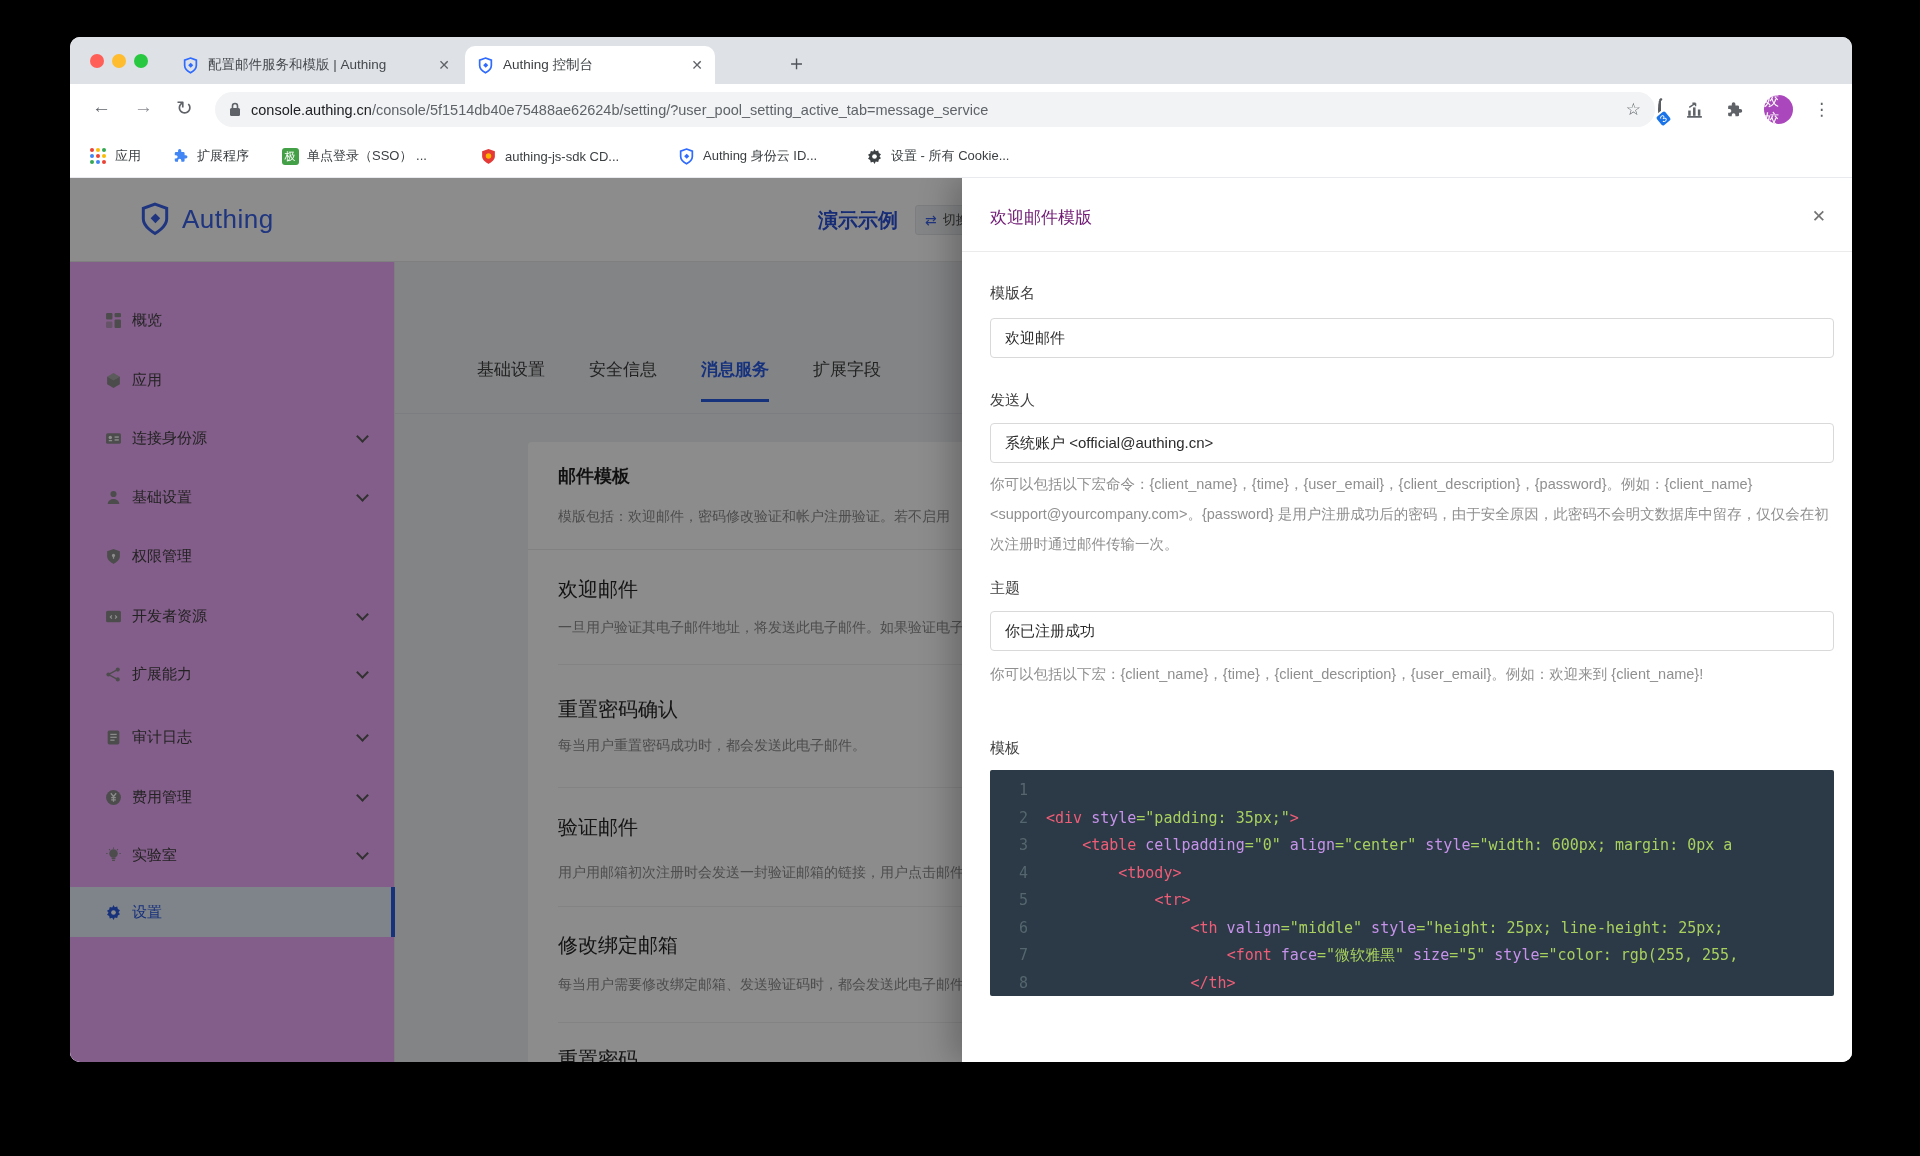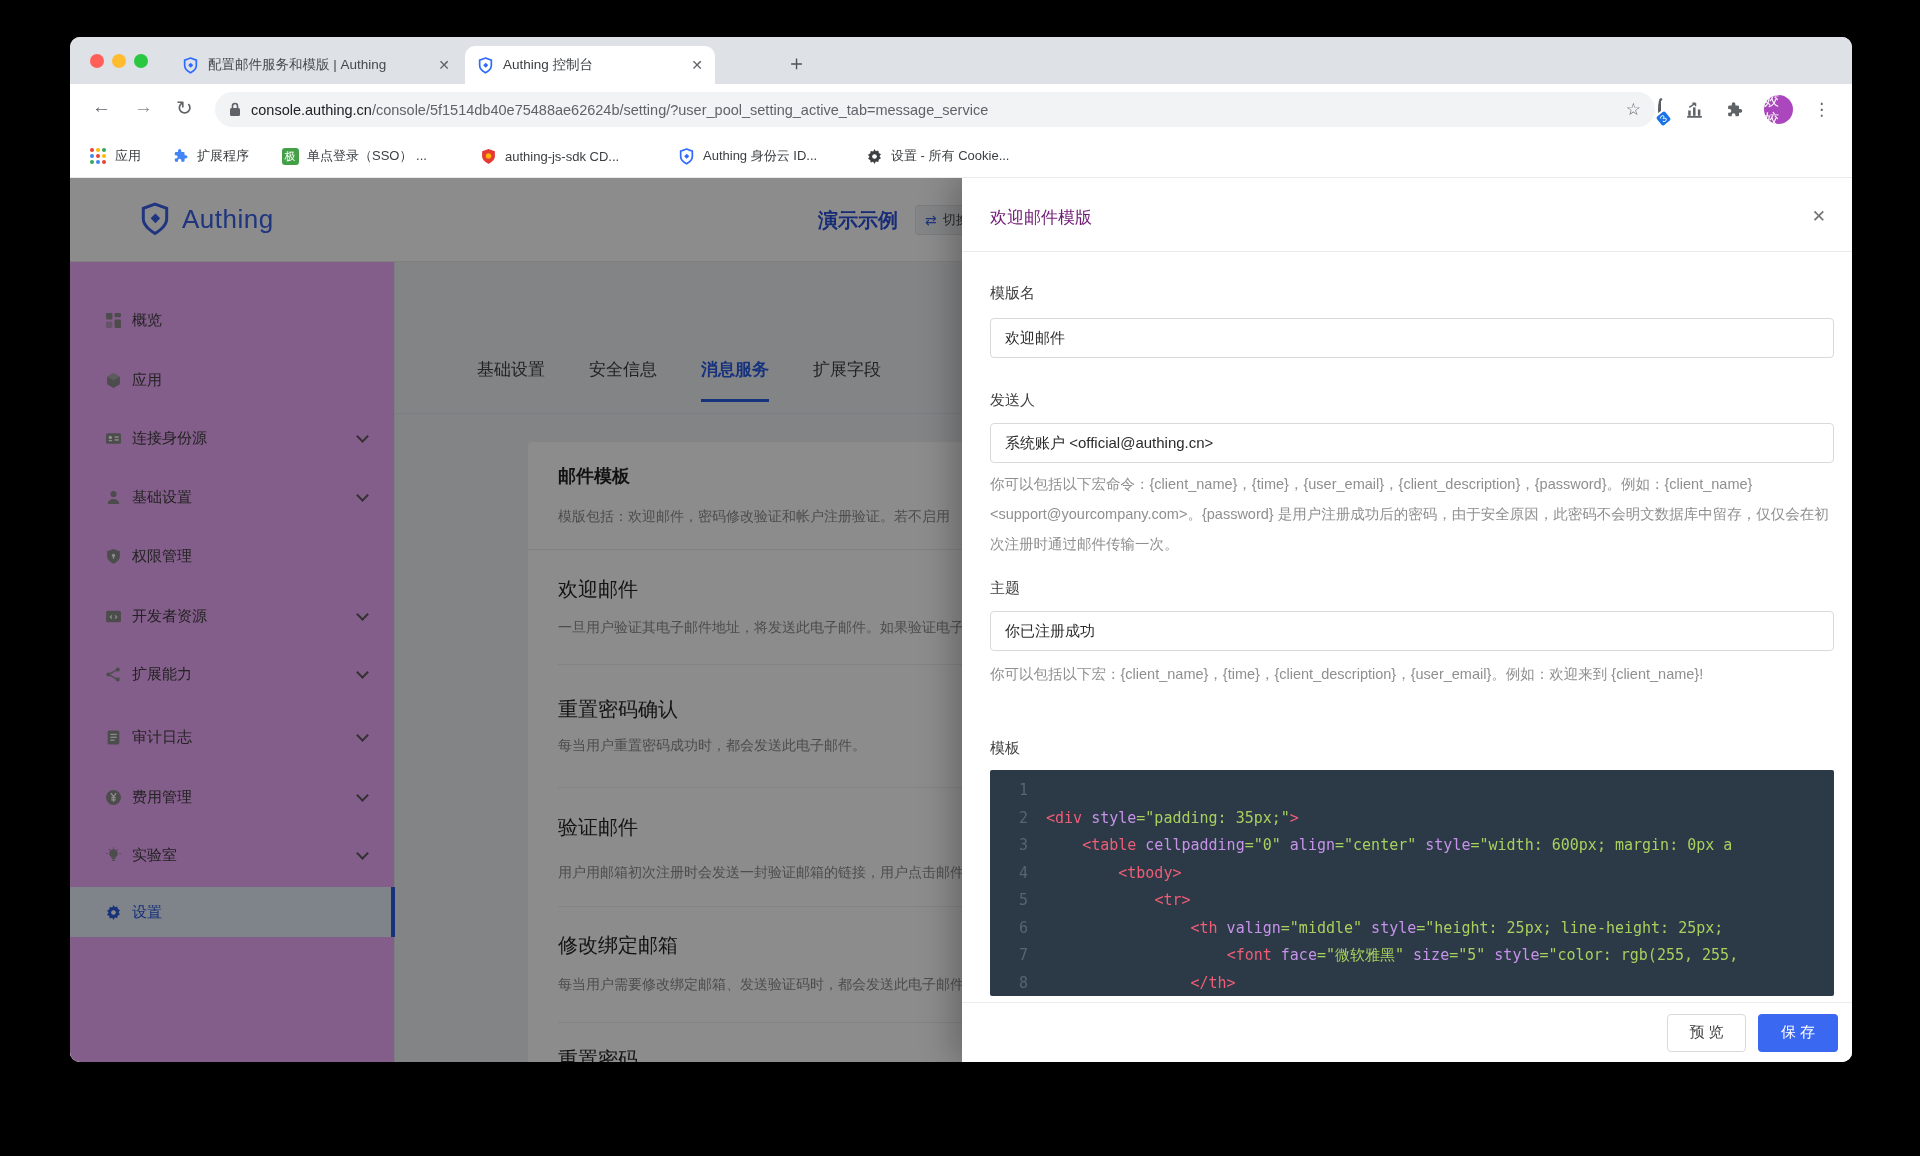--- a/index.html
+++ b/index.html
@@ -428,20 +428,16 @@
           <div class="cl"><span class="ln">1</span><span class="code-txt"></span></div>
           <div class="cl"><span class="ln">2</span><span class="code-txt"><span class="tk-tag">&lt;div</span><span class="tk-attr"> style</span><span class="tk-str">="padding: 35px;"</span><span class="tk-tag">&gt;</span></span></div>
           <div class="cl"><span class="ln">3</span><span class="code-txt"><span class="tk-plain">    </span><span class="tk-tag">&lt;table</span><span class="tk-attr"> cellpadding</span><span class="tk-str">="0"</span><span class="tk-attr"> align</span><span class="tk-str">="center"</span><span class="tk-attr"> style</span><span class="tk-str">="width: 600px; margin: 0px a</span></span></div>
           <div class="cl"><span class="ln">4</span><span class="code-txt"><span class="tk-plain">        </span><span class="tk-tag">&lt;tbody&gt;</span></span></div>
           <div class="cl"><span class="ln">5</span><span class="code-txt"><span class="tk-plain">            </span><span class="tk-tag">&lt;tr&gt;</span></span></div>
           <div class="cl"><span class="ln">6</span><span class="code-txt"><span class="tk-plain">                </span><span class="tk-tag">&lt;th</span><span class="tk-attr"> valign</span><span class="tk-str">="middle"</span><span class="tk-attr"> style</span><span class="tk-str">="height: 25px; line-height: 25px;</span></span></div>
           <div class="cl"><span class="ln">7</span><span class="code-txt"><span class="tk-plain">                    </span><span class="tk-tag">&lt;font</span><span class="tk-attr"> face</span><span class="tk-str">="微软雅黑"</span><span class="tk-attr"> size</span><span class="tk-str">="5"</span><span class="tk-attr"> style</span><span class="tk-str">="color: rgb(255, 255,</span></span></div>
           <div class="cl"><span class="ln">8</span><span class="code-txt"><span class="tk-plain">                </span><span class="tk-tag">&lt;/th&gt;</span></span></div>
         </div>
 
-      <div class="d-footer">
-        <div class="btn btn-default">预 览</div>
-        <div class="btn btn-primary">保 存</div>
-      </div>
     </div>
 
   </div>
 </div>
 
 </body></html>

